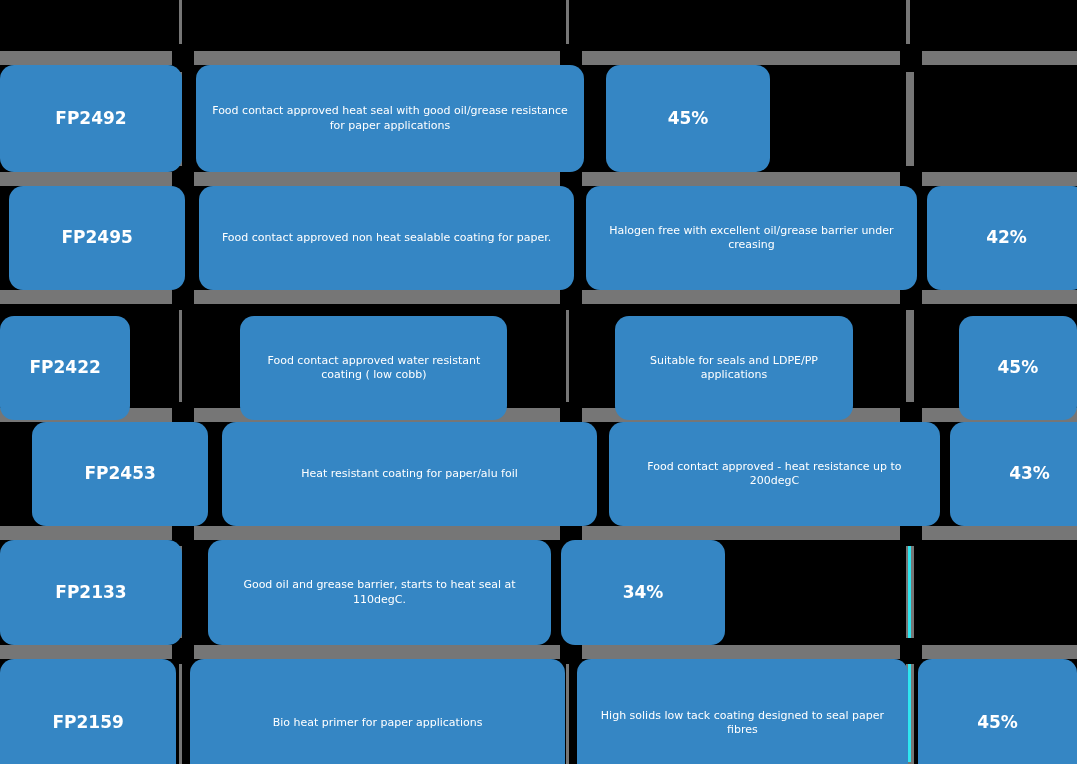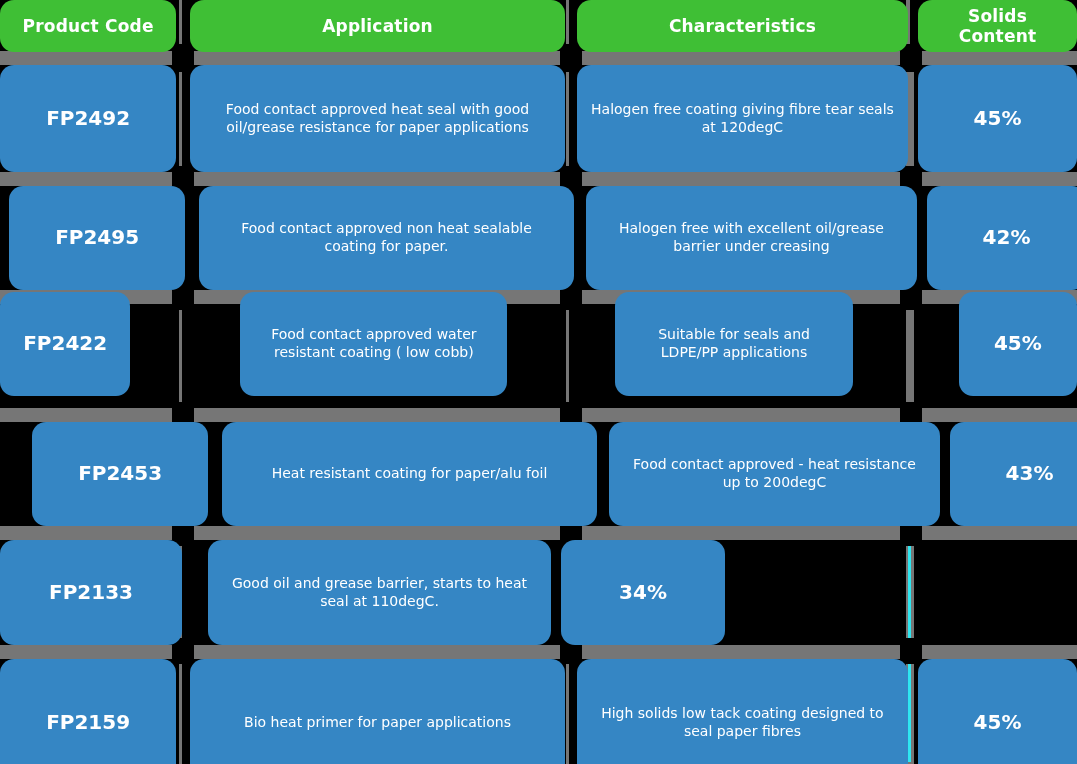--- a/index.html
+++ b/index.html
@@ -75,29 +75,29 @@
 
   .cell.header {
     background: #3fbf35;
     font-weight: bold;
     font-size: 17px;
     letter-spacing: 0.2px;
   }
 
   .cell.data {
     background: #3586c4;
-    font-size: 14px;
+    font-size: 11px;
     line-height: 1.28;
     font-weight: normal;
   }
 
   .cell.code,
   .cell.solids {
     font-weight: bold;
-    font-size: 20px;
+    font-size: 17px;
   }
 
   
   .col-code     { width: 182px; }
   .col-app      { width: 388px; }
   .col-char     { width: 343px; }
   .col-solids   { width: 164px; }
 
   .spacer-a { width: 14px; flex: 0 0 14px; }
   .spacer-b { width: 12px; flex: 0 0 12px; }
@@ -145,50 +145,30 @@
   <div class="gap-black" style="left:900px; top:520px; width:22px; height:26px;"></div>
 
   <div class="gap-black" style="left:172px; top:638px; width:22px; height:26px;"></div>
   <div class="gap-black" style="left:560px; top:638px; width:22px; height:26px;"></div>
   <div class="gap-black" style="left:900px; top:638px; width:22px; height:26px;"></div>
 
   <div class="gap-black" style="left:182px; top:0px; width:10px; height:764px;"></div>
   <div class="gap-black" style="left:569px; top:0px; width:9px; height:764px;"></div>
   <div class="gap-black" style="left:910px; top:0px; width:8px; height:52px;"></div>
 
-  <div class="row" style="top:0px; height:52px;">
-    <div class="cell header col-code">
-      <span>Product Code</span>
-    </div>
-    <div class="spacer-a"></div>
-    <div class="cell header col-app">
-      <span>Application</span>
-    </div>
-    <div class="spacer-b"></div>
-    <div class="cell header col-char">
-      <span>Characteristics</span>
-    </div>
-    <div class="spacer-c"></div>
-    <div class="cell header col-solids">
-      <span>Solids Content</span>
-    </div>
-  </div>
 
   <div class="row" style="top:65px; height:107px;">
     <div class="cell data code col-code">
       <span>FP2492</span>
     </div>
     <div class="spacer-a"></div>
     <div class="cell data col-app">
       <span>Food contact approved heat seal with good oil/grease resistance for paper applications</span>
     </div>
     <div class="spacer-b"></div>
-    <div class="cell data col-char">
-      <span>Halogen free coating giving fibre tear seals at 120degC</span>
-    </div>
     <div class="spacer-c"></div>
     <div class="cell data solids col-solids">
       <span>45%</span>
     </div>
   </div>
 
   <div class="row" style="top:186px; height:104px;margin-left:9px;">
     <div class="cell data code col-code">
       <span>FP2495</span>
     </div>
@@ -199,21 +179,21 @@
     <div class="spacer-b"></div>
     <div class="cell data col-char">
       <span>Halogen free with excellent oil/grease barrier under creasing</span>
     </div>
     <div class="spacer-c"></div>
     <div class="cell data solids col-solids">
       <span>42%</span>
     </div>
   </div>
 
-  <div class="row" style="top:292px; height:104px;gap:48px;">
+  <div class="row" style="top:316px; height:104px;gap:48px;">
     <div class="cell data code col-code">
       <span>FP2422</span>
     </div>
     <div class="spacer-a"></div>
     <div class="cell data col-app">
       <span>Food contact approved water resistant coating ( low cobb)</span>
     </div>
     <div class="spacer-b"></div>
     <div class="cell data col-char">
       <span>Suitable for seals and LDPE/PP applications</span>

